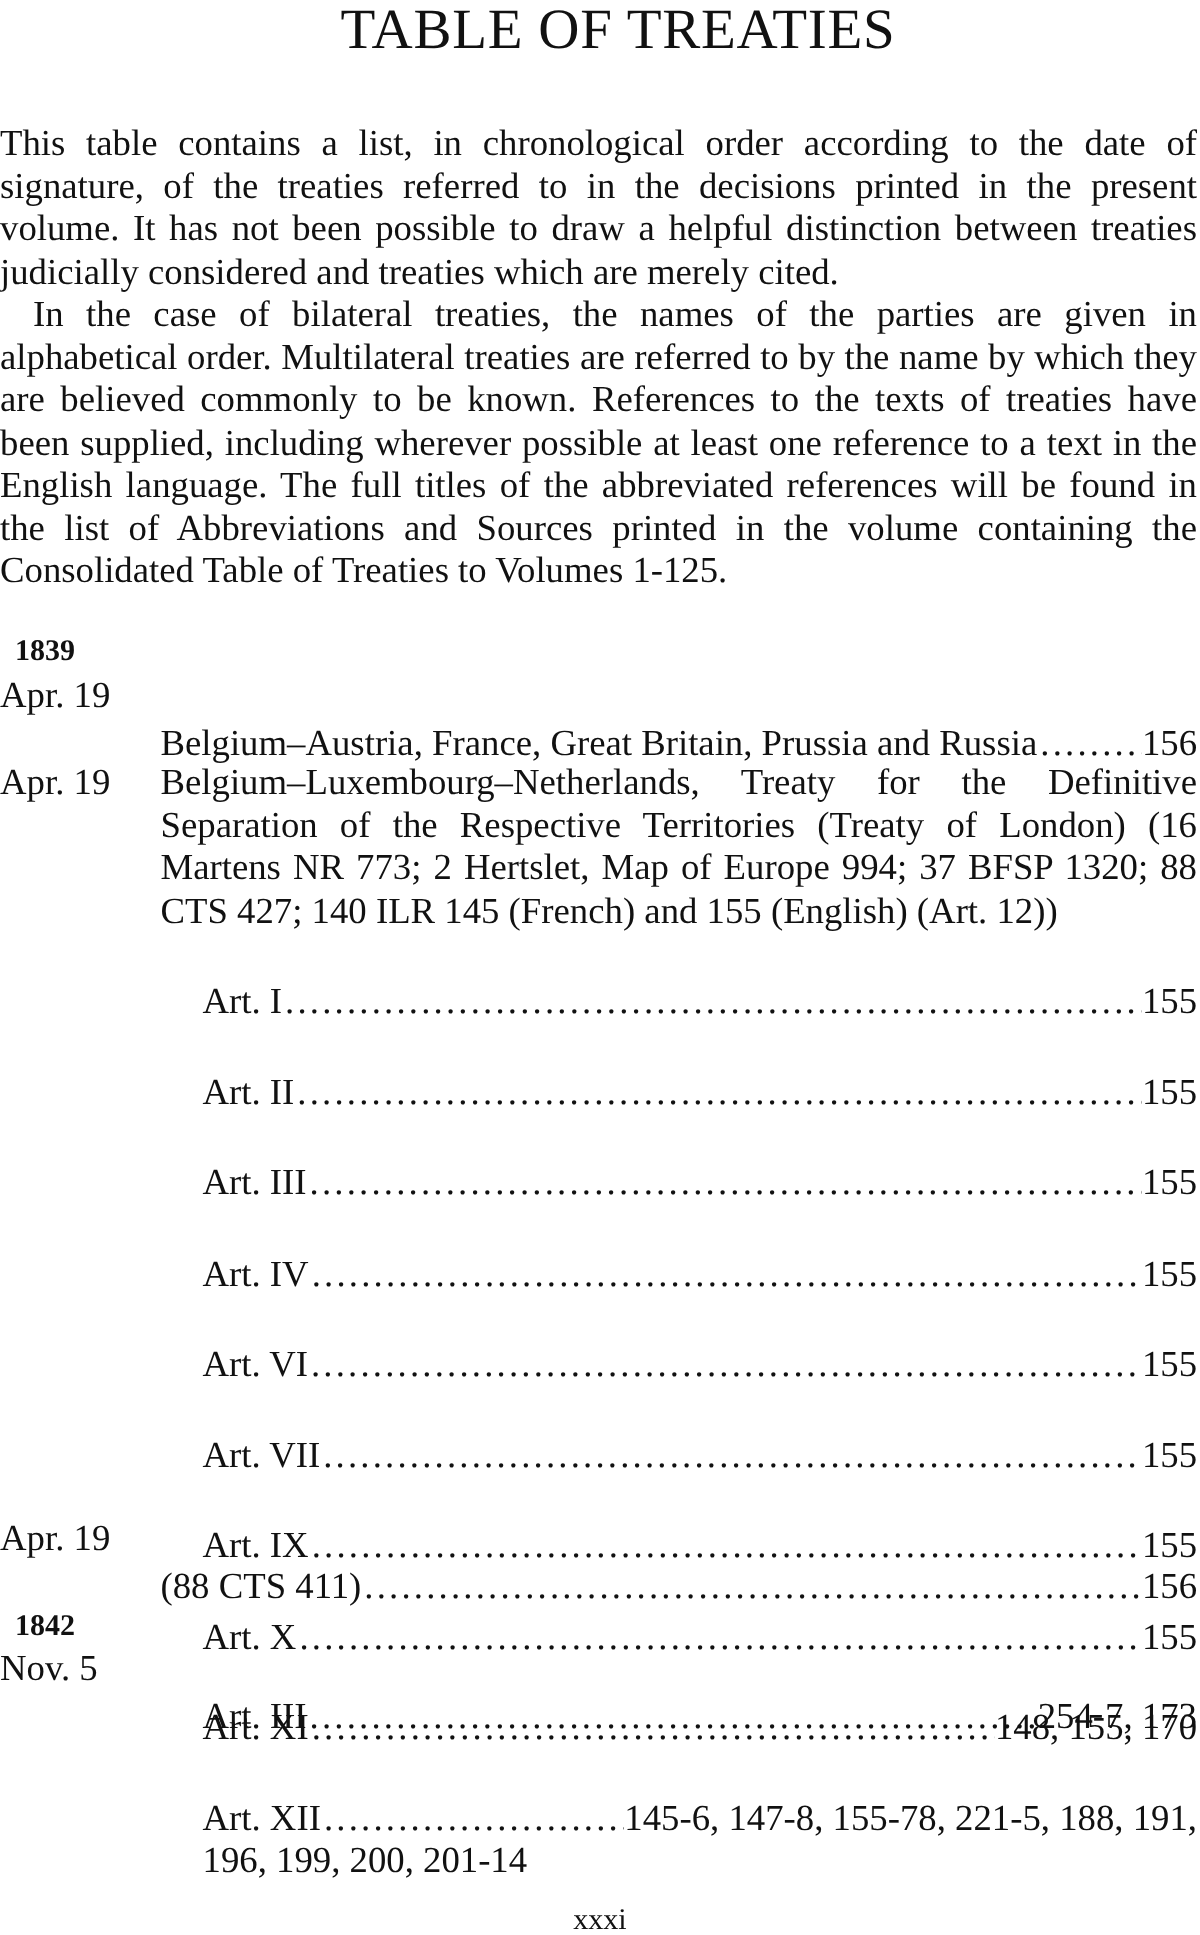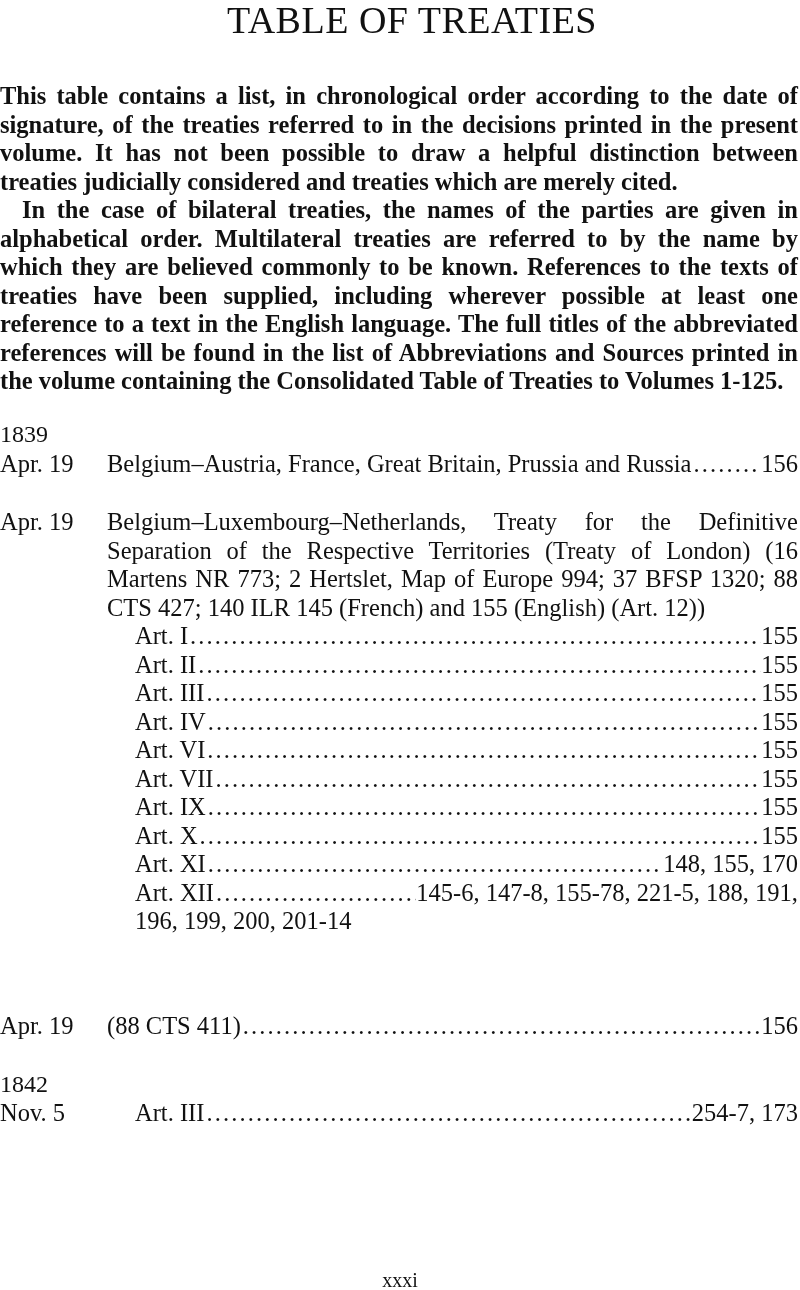--- a/index.html
+++ b/index.html
@@ -5,29 +5,29 @@
   html, body { margin: 0; padding: 0; background: #ffffff; }
   body {
     width: 800px; height: 1290px; position: relative; overflow: hidden;
     font-family: "Liberation Serif", "DejaVu Serif", serif;
     color: #111; font-size: 24.5px; line-height: 28.5px;
   }
   .title {
     position: absolute; top: 0; left: 0; width: 800px; text-align: center;
     font-size: 38px; line-height: 40px; letter-spacing: 0.5px; padding-left: 12px;
   }
-  .intro { position: absolute; top: 82px; left: 0; width: 798px; font-weight: bold; }
+  .intro { position: absolute; top: 82px; left: 0; width: 798px; }
   .intro p { margin: 0; text-align: justify; text-align-last: left; }
   .intro p.indent { text-indent: 22px; }
-  .year { position: absolute; left: 0; font-weight: normal; font-size: 24px; }
+  .year { position: absolute; left: 10px; font-weight: bold; font-size: 20px; }
   .entry { position: absolute; left: 0; width: 798px; }
   .date { position: absolute; left: 0; top: 0; }
   .body { margin-left: 107px; }
   .body .desc { text-align: justify; }
-  .leader-line { display: flex; align-items: baseline; white-space: nowrap; }
+  .leader-line { display: flex; align-items: baseline; white-space: nowrap; margin-top: 32px; }
   .leader-line .lbl { flex: 0 0 auto; }
   .leader-line .dots { flex: 1 1 auto; overflow: hidden; letter-spacing: 2px; padding: 0 2px; }
   .leader-line .dots::before {
     content: ". . . . . . . . . . . . . . . . . . . . . . . . . . . . . . . . . . . . . . . . . . . . . . . . . . . . . . . . . . . . . . . . . . . . . . . . . . . . . . . . . . . .";
     letter-spacing: -2px;
   }
   .leader-line .pg { flex: 0 0 auto; }
   .arts { margin-left: 28px; }
   .cont { }
   .page-num { position: absolute; top: 1266px; left: 0; width: 800px; text-align: center; font-size: 20px; }

